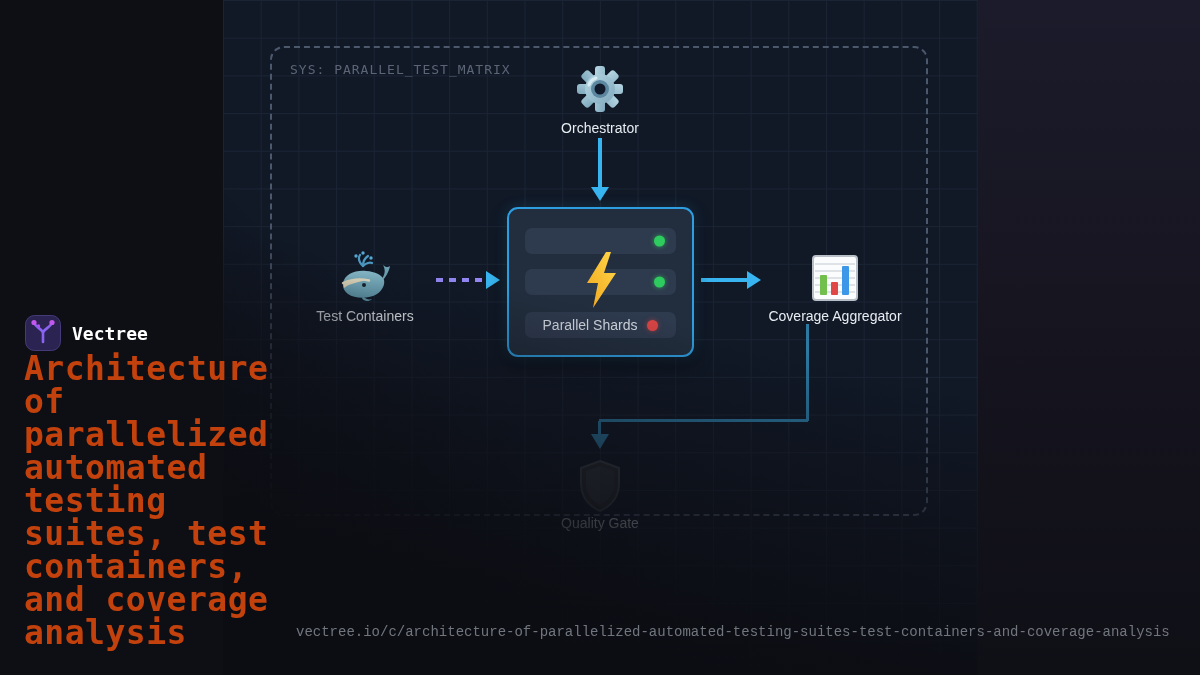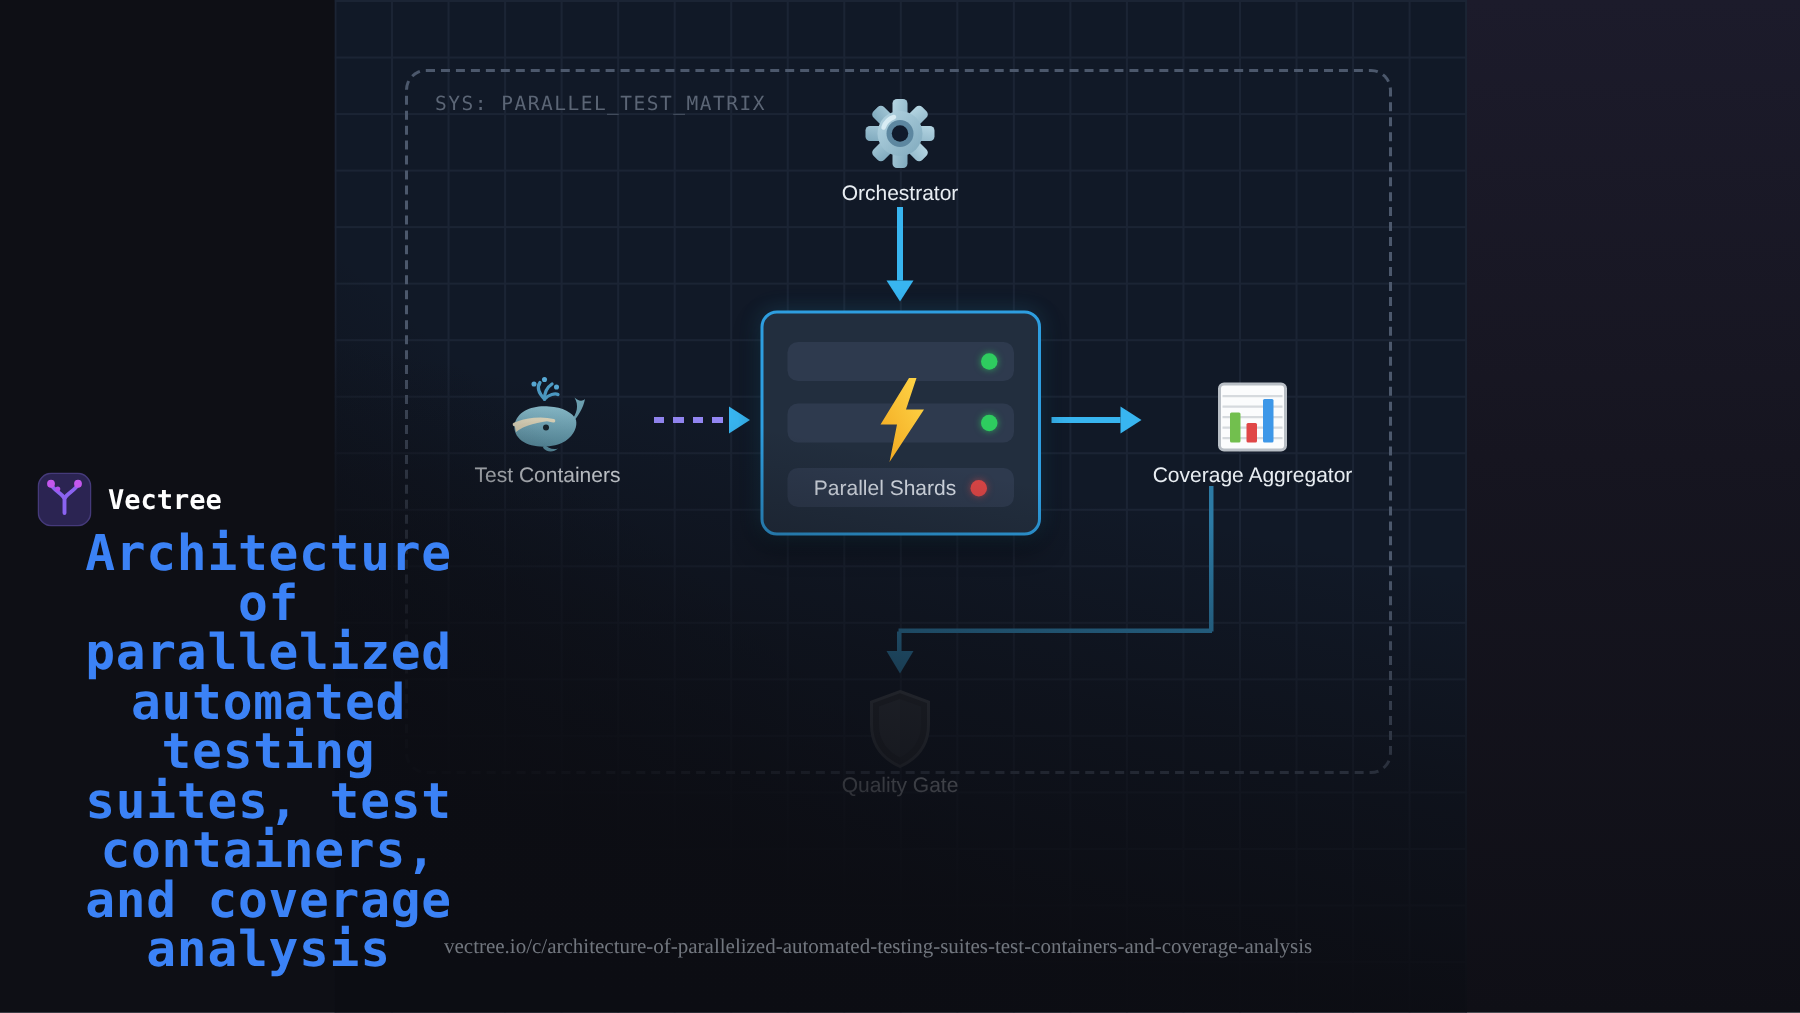--- a/index.html
+++ b/index.html
@@ -71,25 +71,25 @@
   }
   .shard-bar-label{font-size:14px;color:#d5dbe4;}
   .bolt{position:absolute;left:72px;top:42px;z-index:6;}
 
   
   .brand{position:absolute;left:25px;top:315px;display:flex;align-items:center;gap:11px;z-index:10;}
   .brand-name{font-family:"DejaVu Sans Mono",monospace;font-weight:bold;font-size:18px;color:#ffffff;}
   .title{
     position:absolute;left:24px;top:352px;width:310px;z-index:10;
     font-family:"DejaVu Sans Mono",monospace;font-weight:bold;
-    font-size:33px;line-height:33px;letter-spacing:0.5px;color:#3b82f6;white-space:pre-line;text-align:center;
+    font-size:33px;line-height:33px;letter-spacing:0.5px;color:#c2410c;white-space:pre-line;
   }
   .url{
     position:absolute;left:296px;top:624px;z-index:10;white-space:nowrap;
-    font-family:Liberation Serif, serif;font-size:14px;color:#71767e;
+    font-family:Liberation Mono, monospace;font-size:14px;color:#71767e;
   }
 </style>
 </head>
 <body>
 
 <div class="card">
 
   <div class="diagram-panel">
 
     <div class="dashed-box"></div>

